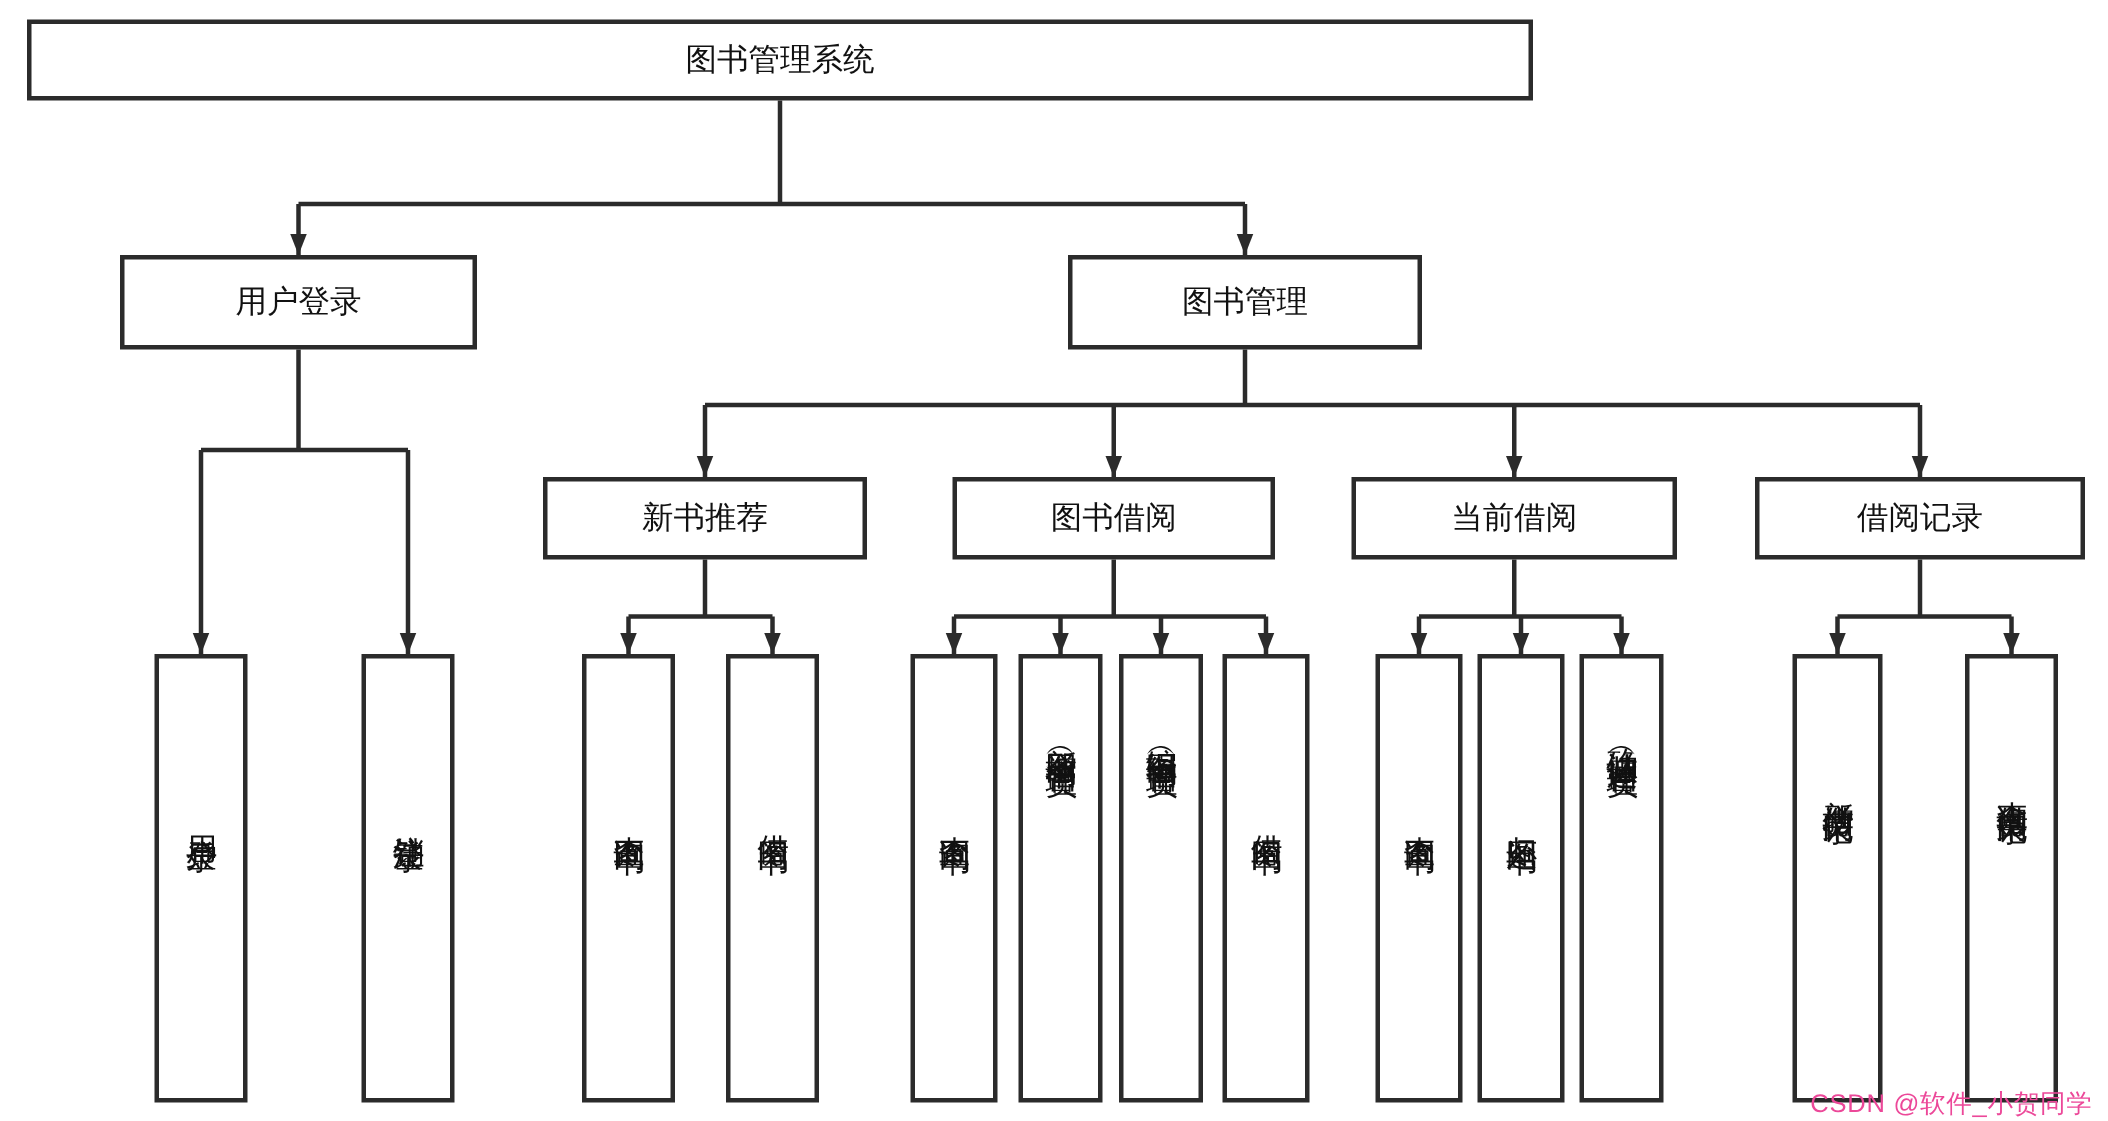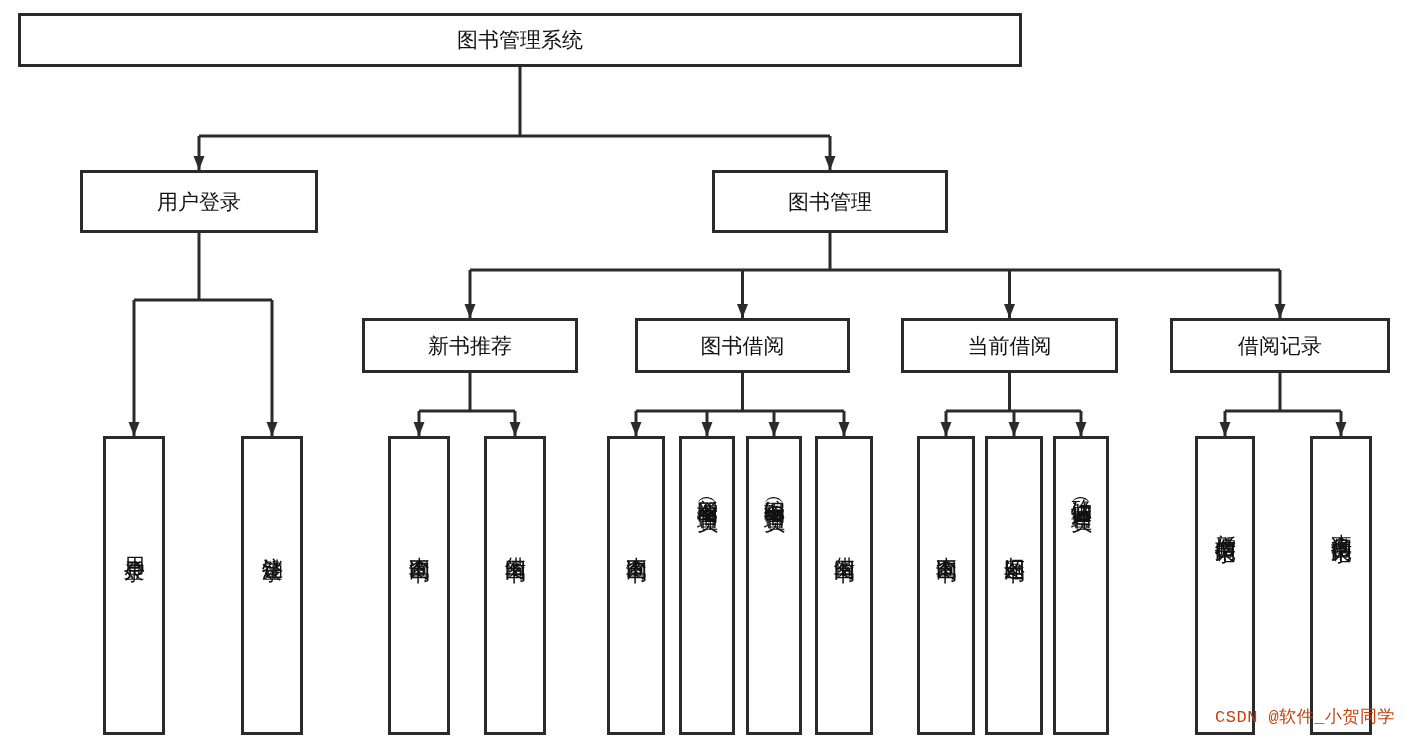--- a/index.html
+++ b/index.html
@@ -59,24 +59,24 @@
     font-family: "DejaVu Sans", "Liberation Sans", sans-serif;
     font-size: 21px;
     line-height: 1;
     letter-spacing: 2px;
     color: #111111;
     white-space: nowrap;
   }
   .watermark {
     position: absolute;
     right: 10px;
-    bottom: 19px;
-    font-family: Liberation Mono, monospace;
+    bottom: 0;
+    font-family: Liberation Sans, sans-serif;
     font-size: 17px;
-    color: #c2410c;
+    color: #ec4899;
     letter-spacing: 0.5px;
     white-space: nowrap;
   }
 </style>
 </head>
 <body>
 
 <div id="diagram-root">
   <svg class="diagram" viewBox="0 0 1405 747" xmlns="http://www.w3.org/2000/svg">
     <g id="connectors-layer">

